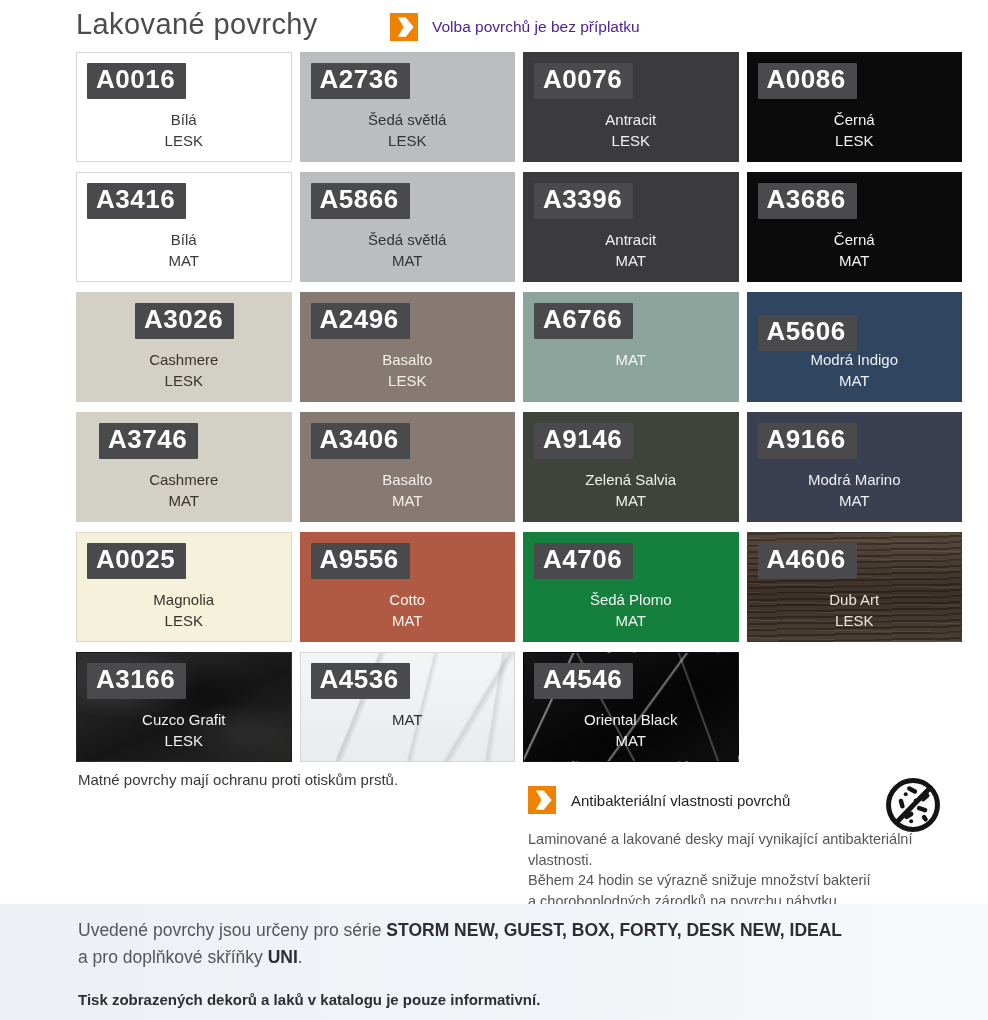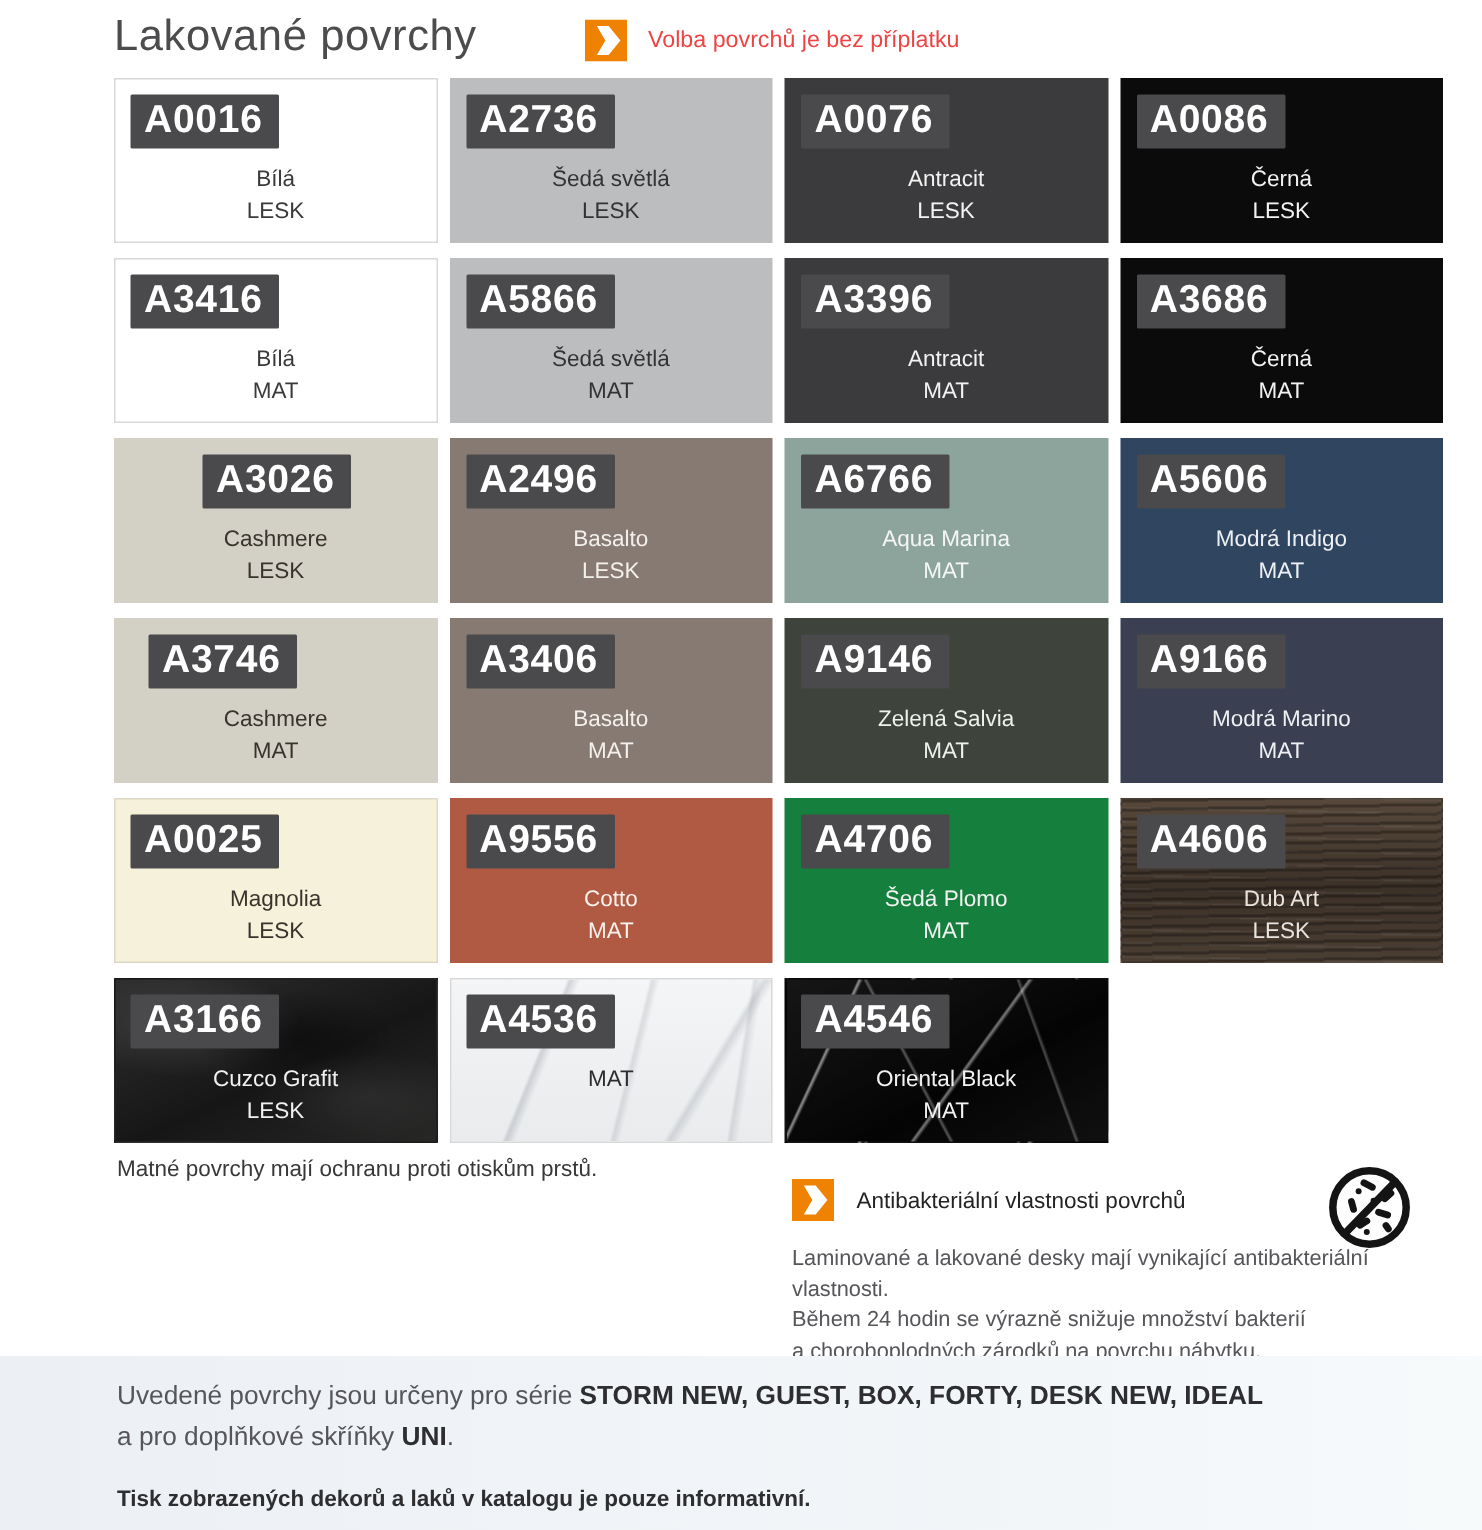--- a/index.html
+++ b/index.html
@@ -7,21 +7,21 @@
     width:988px;height:1020px;position:relative;overflow:hidden;
     background:#ffffff;font-family:"Liberation Sans",sans-serif;
     -webkit-font-smoothing:antialiased;
   }
   .page-title{
     position:absolute;left:76px;top:8px;font-size:29px;font-weight:300;
     color:#4c4c4e;letter-spacing:.4px;
   }
   .top-note{position:absolute;left:390px;top:13px;display:flex;align-items:center;}
   .arrow-chip{width:28px;height:28px;display:inline-block;flex:0 0 auto;}
-  .top-note .note-text{margin-left:14px;font-size:15.5px;color:#ef4444;}
+  .top-note .note-text{margin-left:14px;font-size:15.5px;color:#4c1d95;}
 
   .swatch-grid{
     position:absolute;left:76px;top:52px;width:886px;
     display:grid;grid-template-columns:repeat(4,1fr);gap:10px 8px;
   }
   .swatch{
     position:relative;height:110px;box-sizing:border-box;
     border:1px solid transparent;
   }
   .swatch .code{
@@ -179,27 +179,26 @@
     <span class="code" style="background-color: rgb(74, 74, 76);">A2496</span>
     <div class="labels">
       <div class="name">Basalto</div>
       <div class="finish">LESK</div>
     </div>
   </div>
 
   <div class="swatch" style="background: rgb(141, 164, 157); color: rgb(244, 246, 245);">
     <span class="code" style="background-color: rgb(74, 74, 76);">A6766</span>
     <div class="labels">
-      <div class="name">Aqua Marina</div>
       <div class="finish">MAT</div>
     </div>
   </div>
 
   <div class="swatch" style="background: rgb(47, 69, 96); color: rgb(238, 241, 244);">
-    <span class="code" style="background-color: rgb(74, 74, 76);">A5606</span>
+    <span class="code" style="background-color: rgb(74, 74, 76); margin-top: 12px;">A5606</span>
     <div class="labels">
       <div class="name">Modrá Indigo</div>
       <div class="finish">MAT</div>
     </div>
   </div>
 
   <div class="swatch" style="background: rgb(211, 208, 197); color: rgb(57, 51, 45);">
     <span class="code" style="background-color: rgb(74, 74, 76); margin-left: 12px;">A3746</span>
     <div class="labels">
       <div class="name">Cashmere</div>

